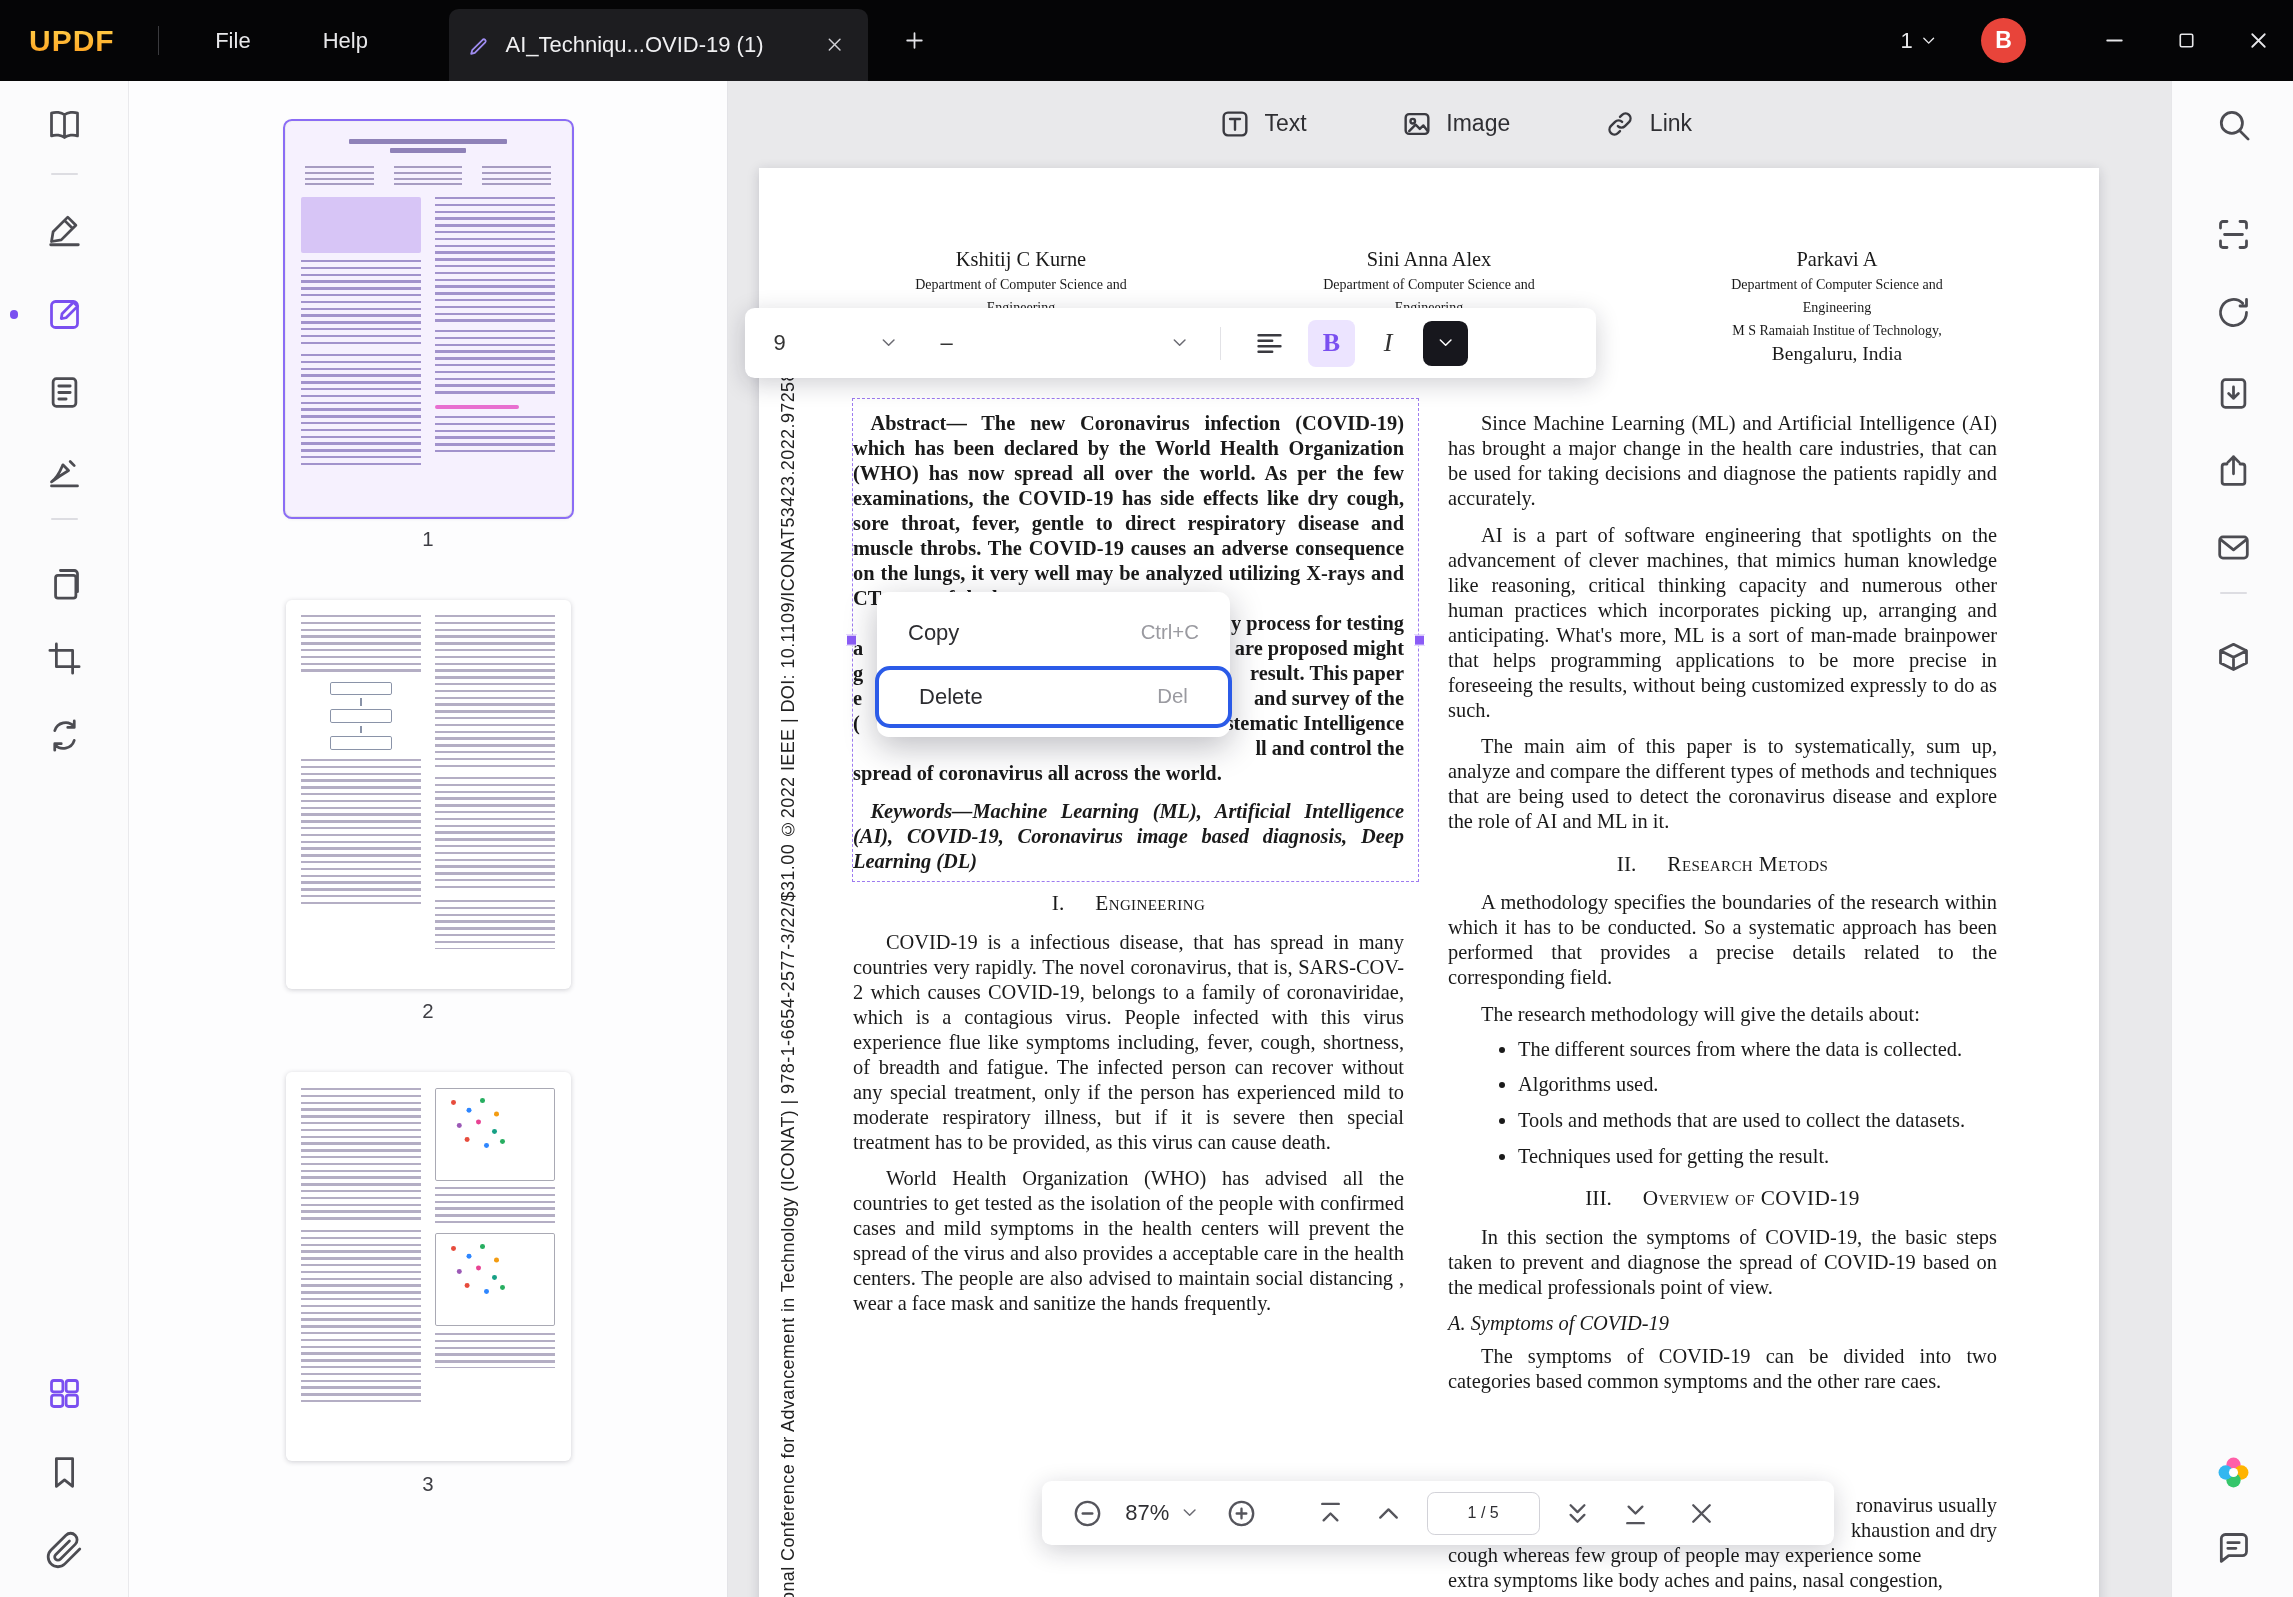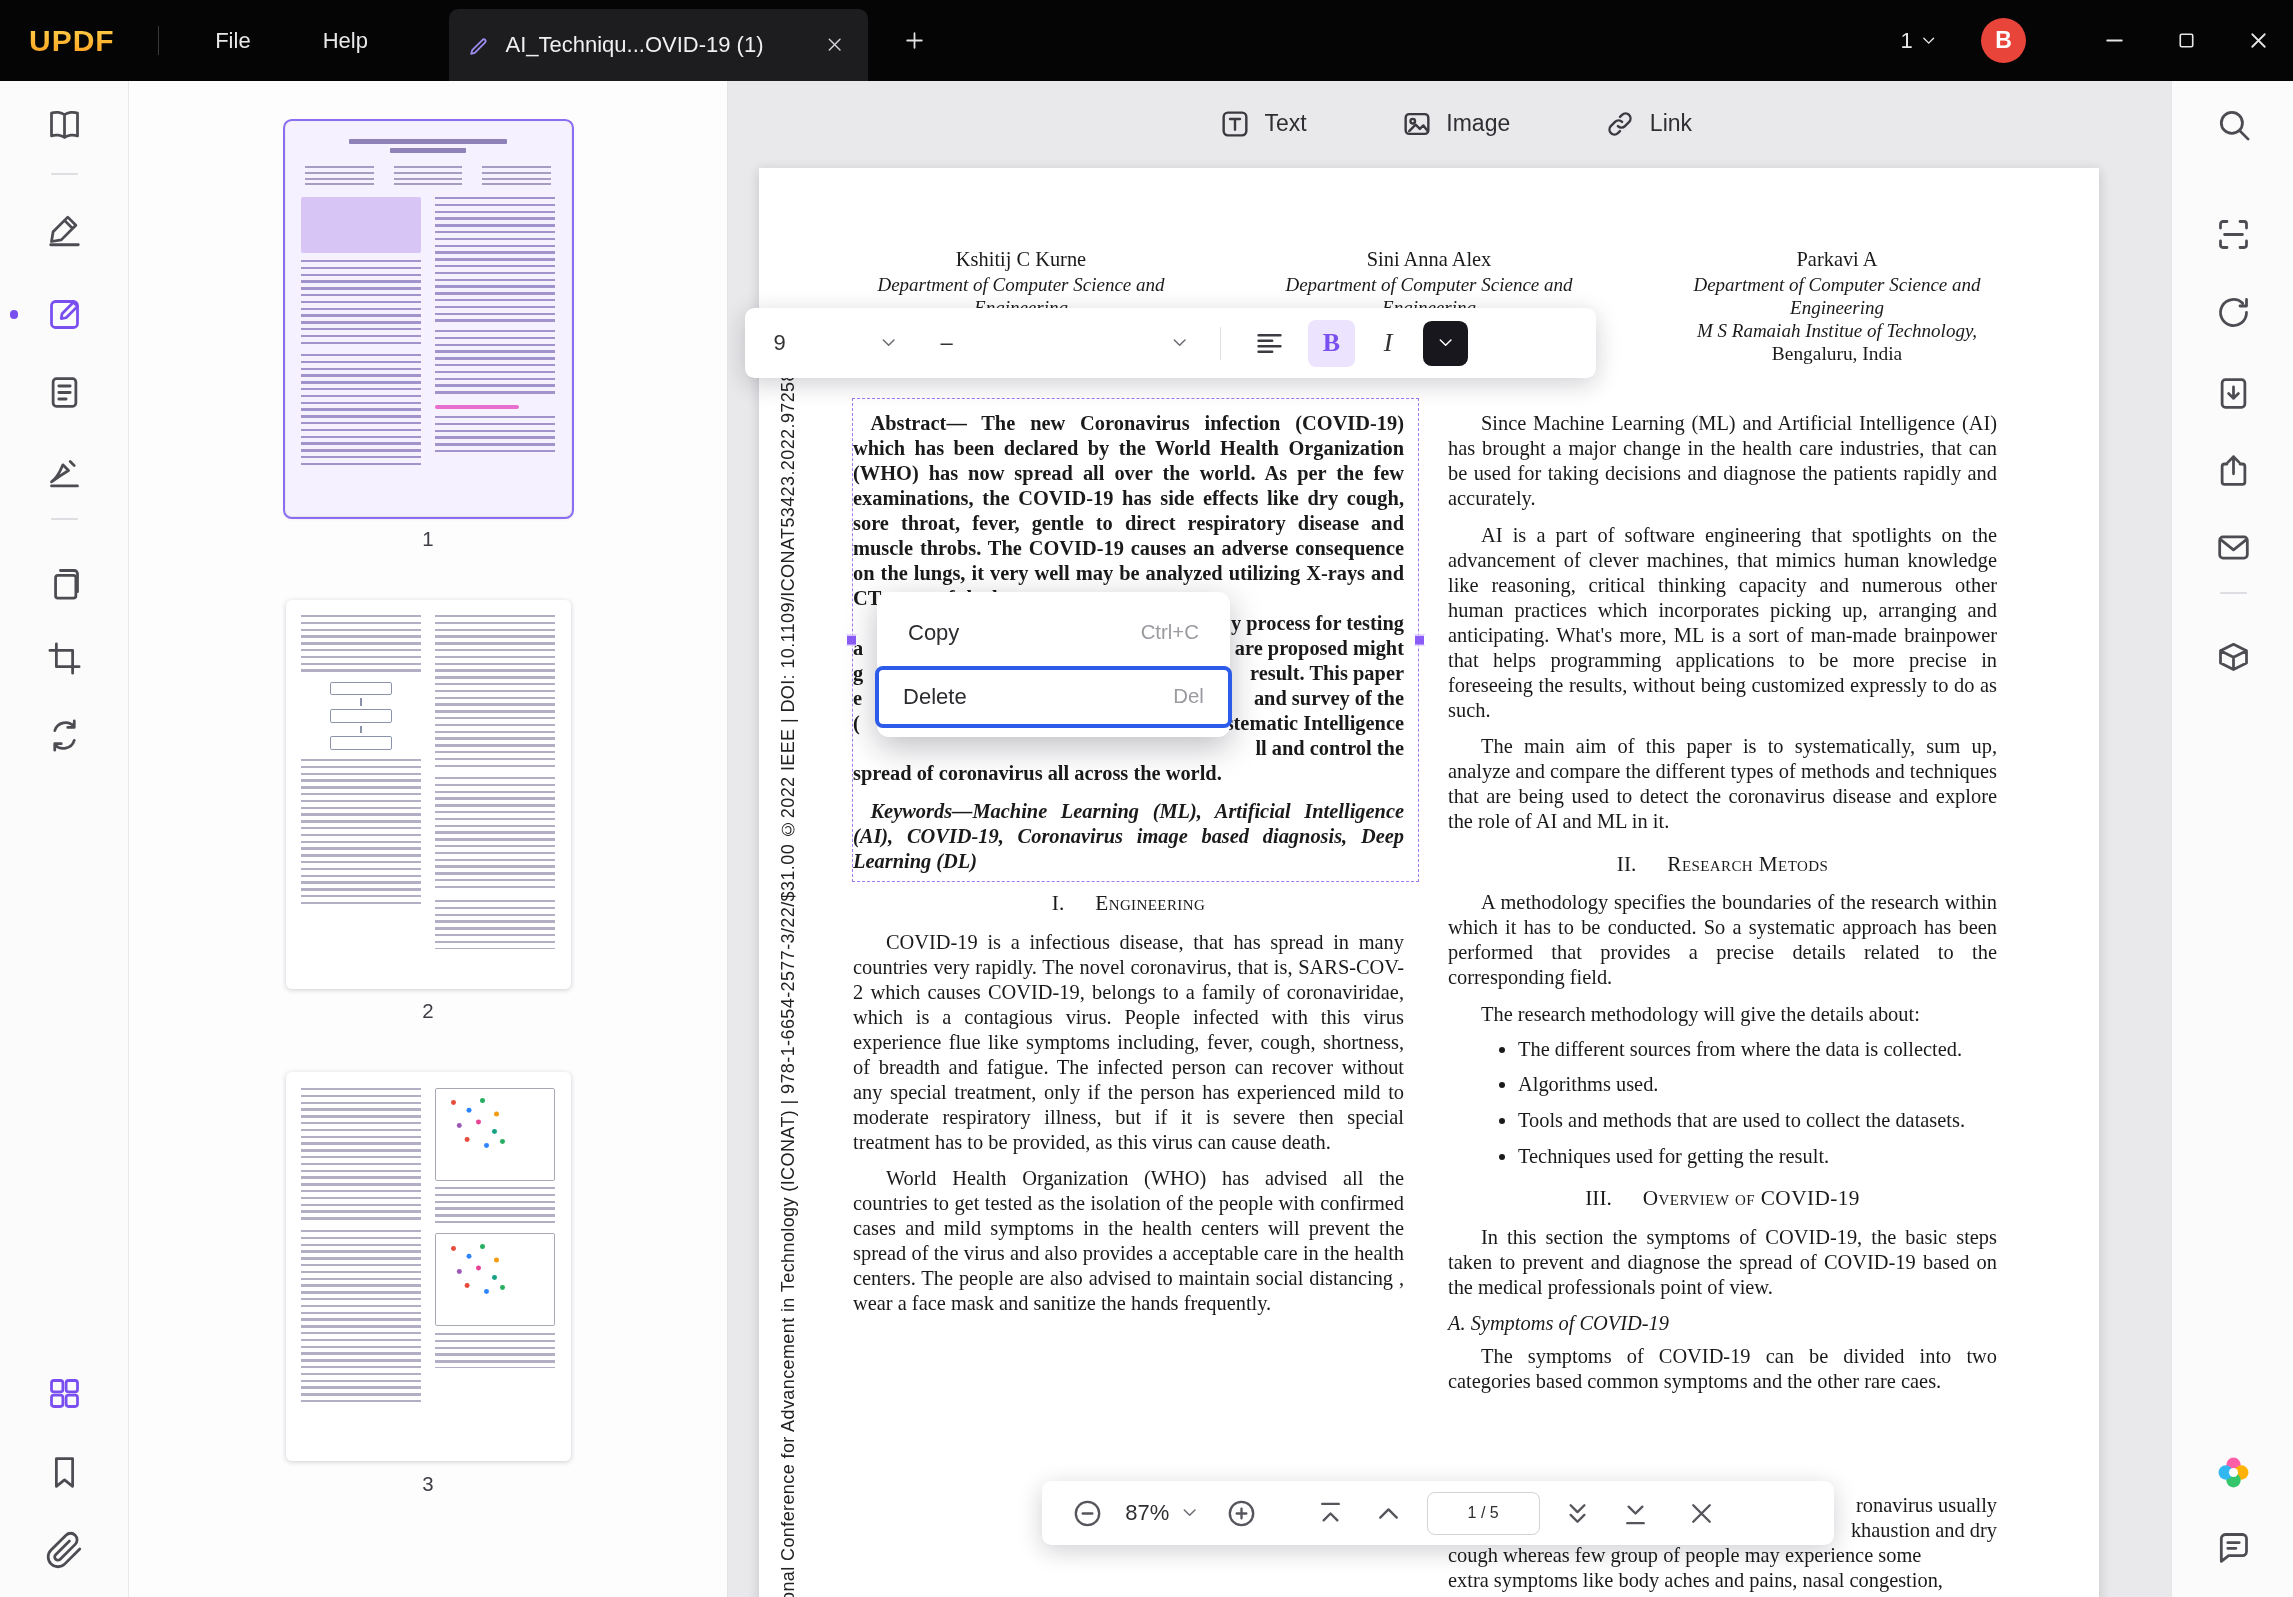--- a/index.html
+++ b/index.html
@@ -80,21 +80,21 @@
 
   
   .page{position:absolute;left:31px;top:87px;width:1340px;height:1475px;background:#fff;
     box-shadow:0 1.9px 11.6px rgba(30,30,50,.18);z-index:1}
   .v-strip{position:absolute;left:19.4px;top:337px;height:1097px;writing-mode:vertical-rl;transform:rotate(180deg);
     font-size:18px;color:#222;letter-spacing:0.4px;text-align:center;white-space:nowrap}
   .authors{position:absolute;top:80px;left:58px;right:58px;display:flex;text-align:center;
     font-family:"Liberation Serif",serif;color:var(--ink)}
   .author-col{flex:1;line-height:23px}
   .a-name{font-size:20.4px;margin-bottom:1.9px}
-  .a-dept{font-style:italic;font-size:19px}
+  .a-dept{font-size:14px}
   .a-city{font-size:19.4px}
 
   .col{position:absolute;top:243px;font-family:"Liberation Serif",serif;font-size:20.4px;line-height:25px;
     color:var(--ink);text-align:justify}
   .col-left{left:94px;width:551px}
   .col-right{left:689px;width:549px}
   .col p{margin:0 0 11.6px;text-indent:33px}
   p.abstract{font-weight:700;text-indent:17.5px;margin-bottom:0}
   .cov{font-weight:700}
   .cov-line{display:flex;justify-content:space-between;height:25px}
@@ -119,21 +119,21 @@
     z-index:5;pointer-events:none}
   .sel-handle{position:absolute;width:10.7px;height:10.7px;background:#8B5CF6;border:1px solid #fff}
   .sel-handle.left{left:-6.8px;top:50%;transform:translateY(-50%)}
   .sel-handle.right{right:-6.8px;top:50%;transform:translateY(-50%)}
 
   
   .ctx-menu{position:absolute;left:118px;top:424px;width:353px;background:#fff;border-radius:11.6px;z-index:8;
     box-shadow:0 9.7px 33px rgba(20,20,40,.28);padding:9.7px 0;font-size:22px;color:#2C2C30}
   .ctx-row{height:62px;display:flex;align-items:center;justify-content:space-between;padding:0 31px}
   .ctx-short{color:#9A9AA0;font-size:20.4px}
-  .ctx-row.hl{border:4.9px solid var(--hl-blue);border-radius:8px;margin:1.9px -1.9px 0;background:#fff;padding:0 24px}
+  .ctx-row.hl{border:4.9px solid var(--hl-blue);border-radius:15px;margin:1.9px -1.9px 0;background:#fff;padding:0 40px}
 
   
   .fmt-bar{position:absolute;left:16.5px;top:227px;width:851px;height:70px;background:#fff;border-radius:9.7px;z-index:10;
     box-shadow:0 5.8px 25px rgba(20,20,40,.20);display:flex;align-items:center;padding:0 29px;color:#3A3A40}
   .fmt-dd{display:flex;align-items:center;justify-content:space-between}
   .fmt-size{width:126px}
   .fmt-family{width:250px;margin-left:41px}
   .fmt-val{font-size:22px;color:#333}
   .chev{width:21.3px;height:21.3px;color:#6B6B72}
   .fmt-sep{width:1px;height:33px;background:#E2E2E6;margin:0 25px 0 29px}

